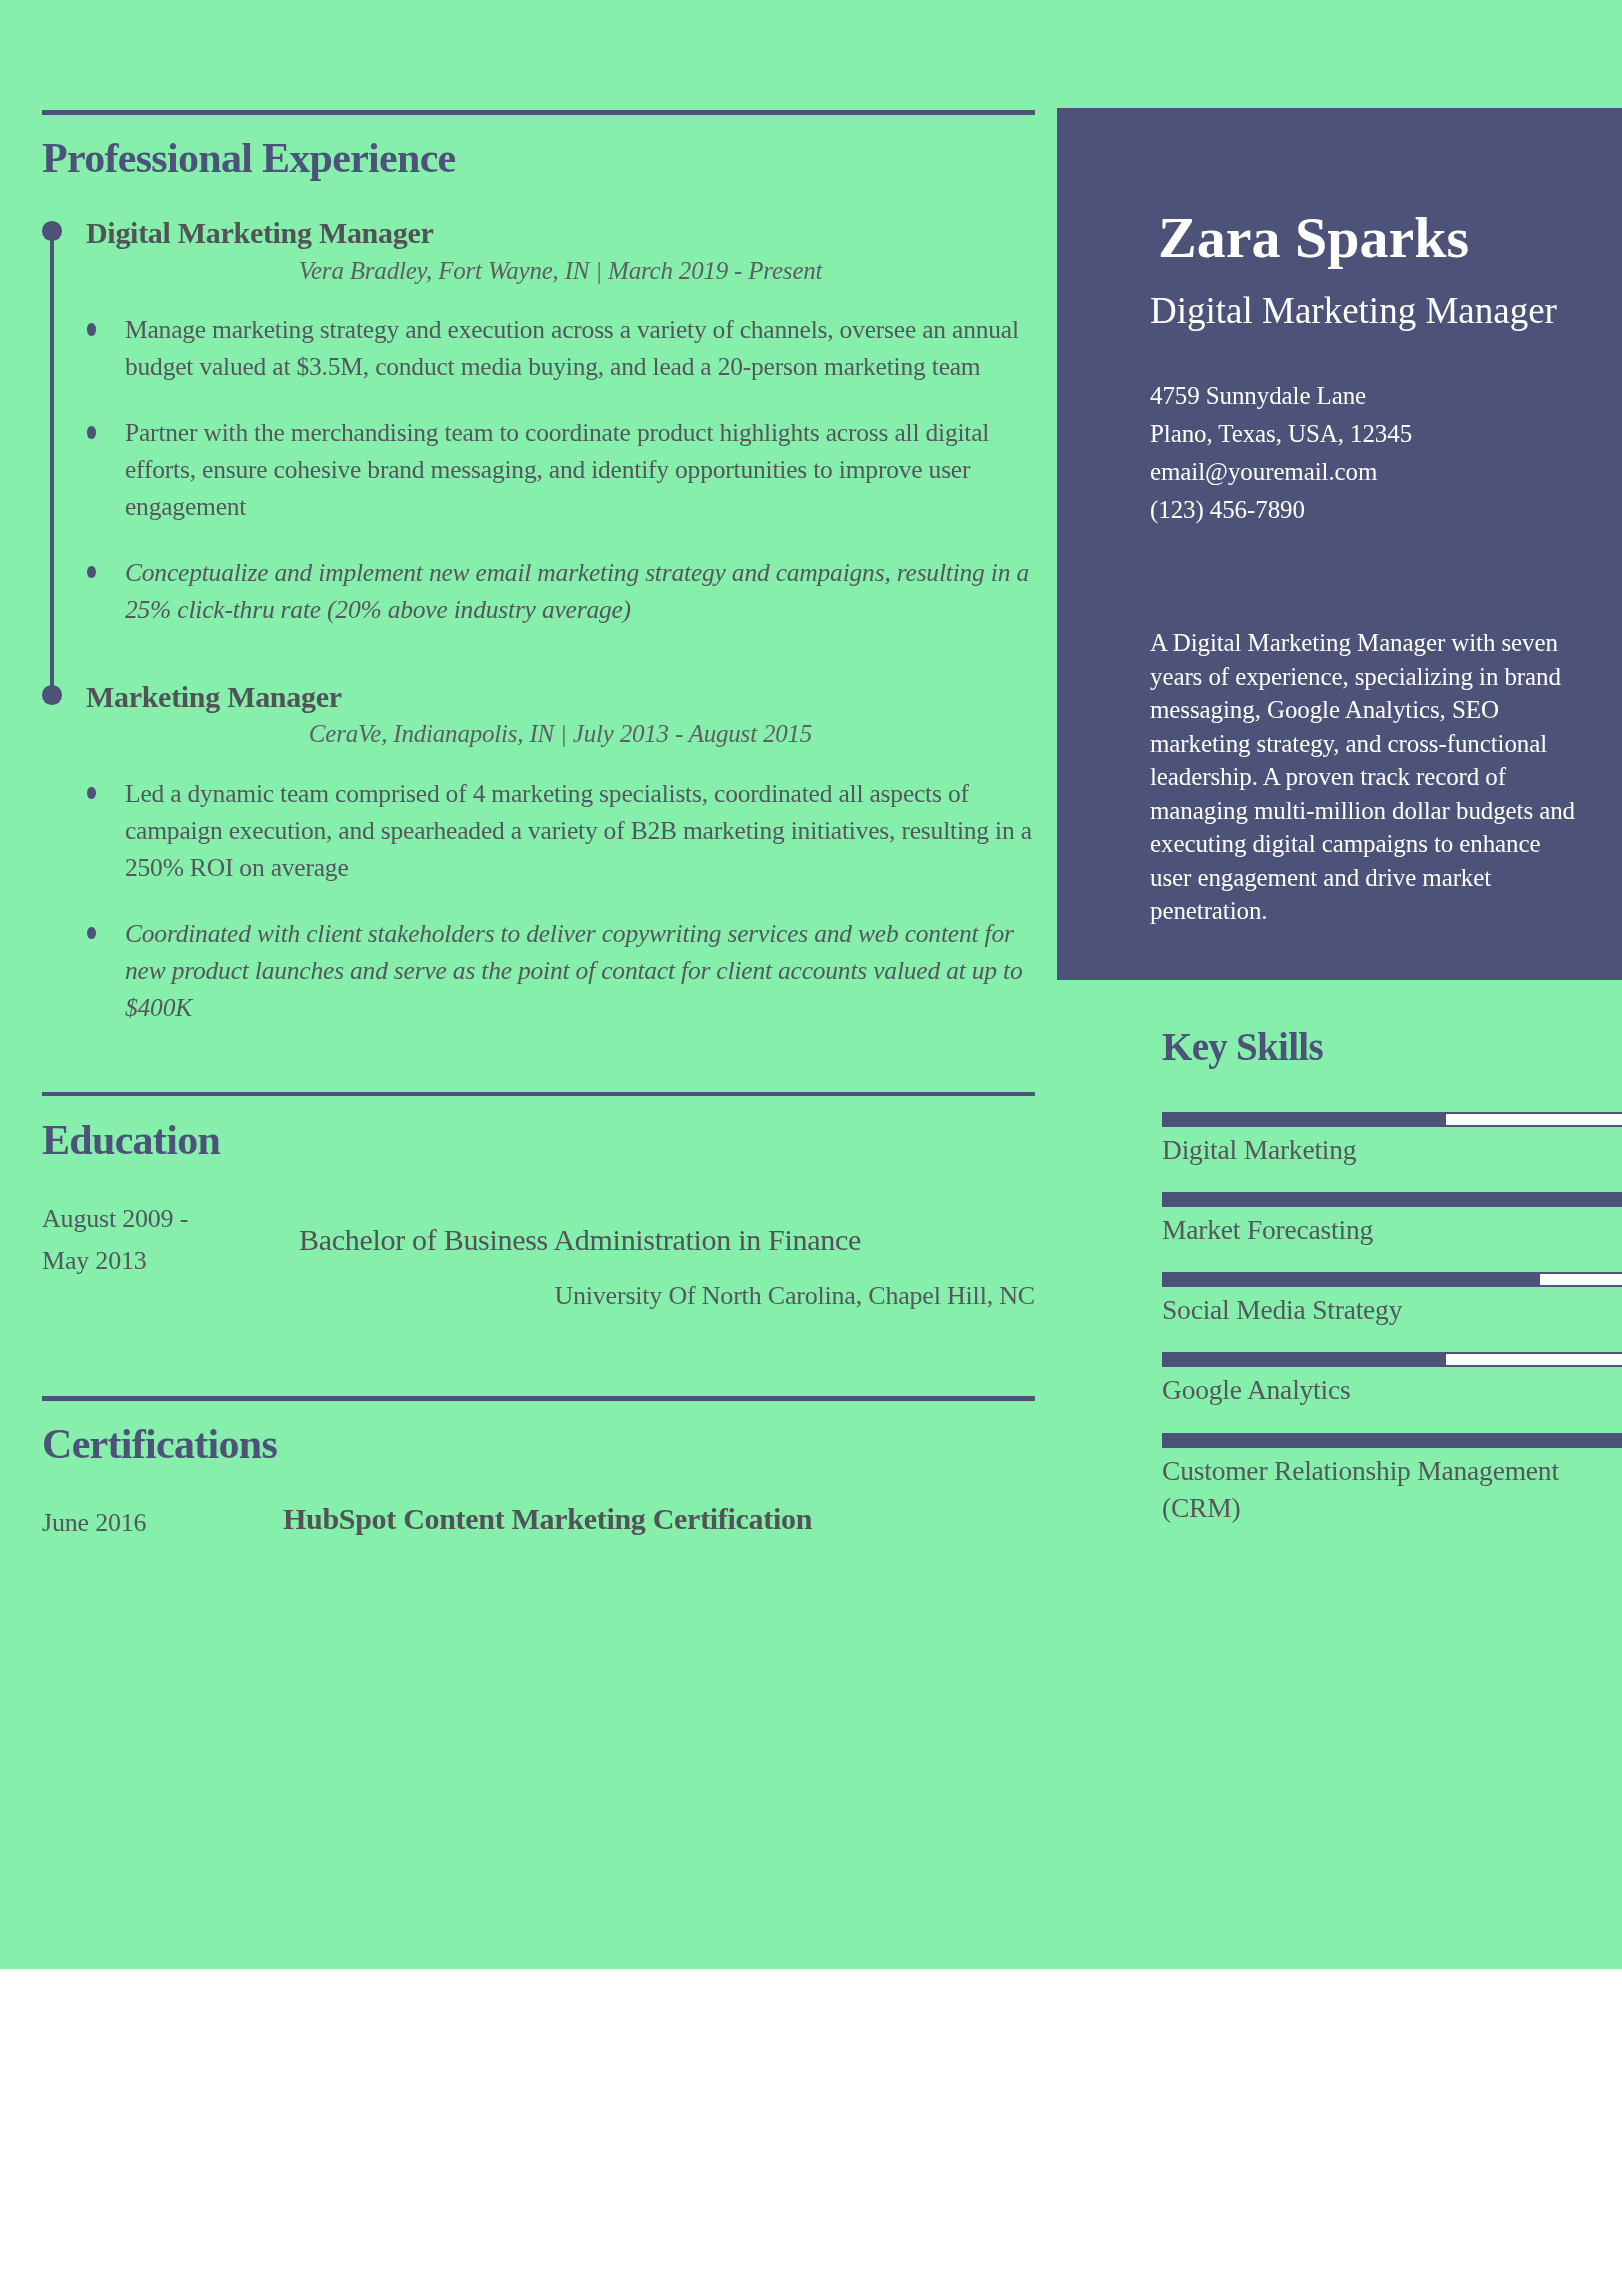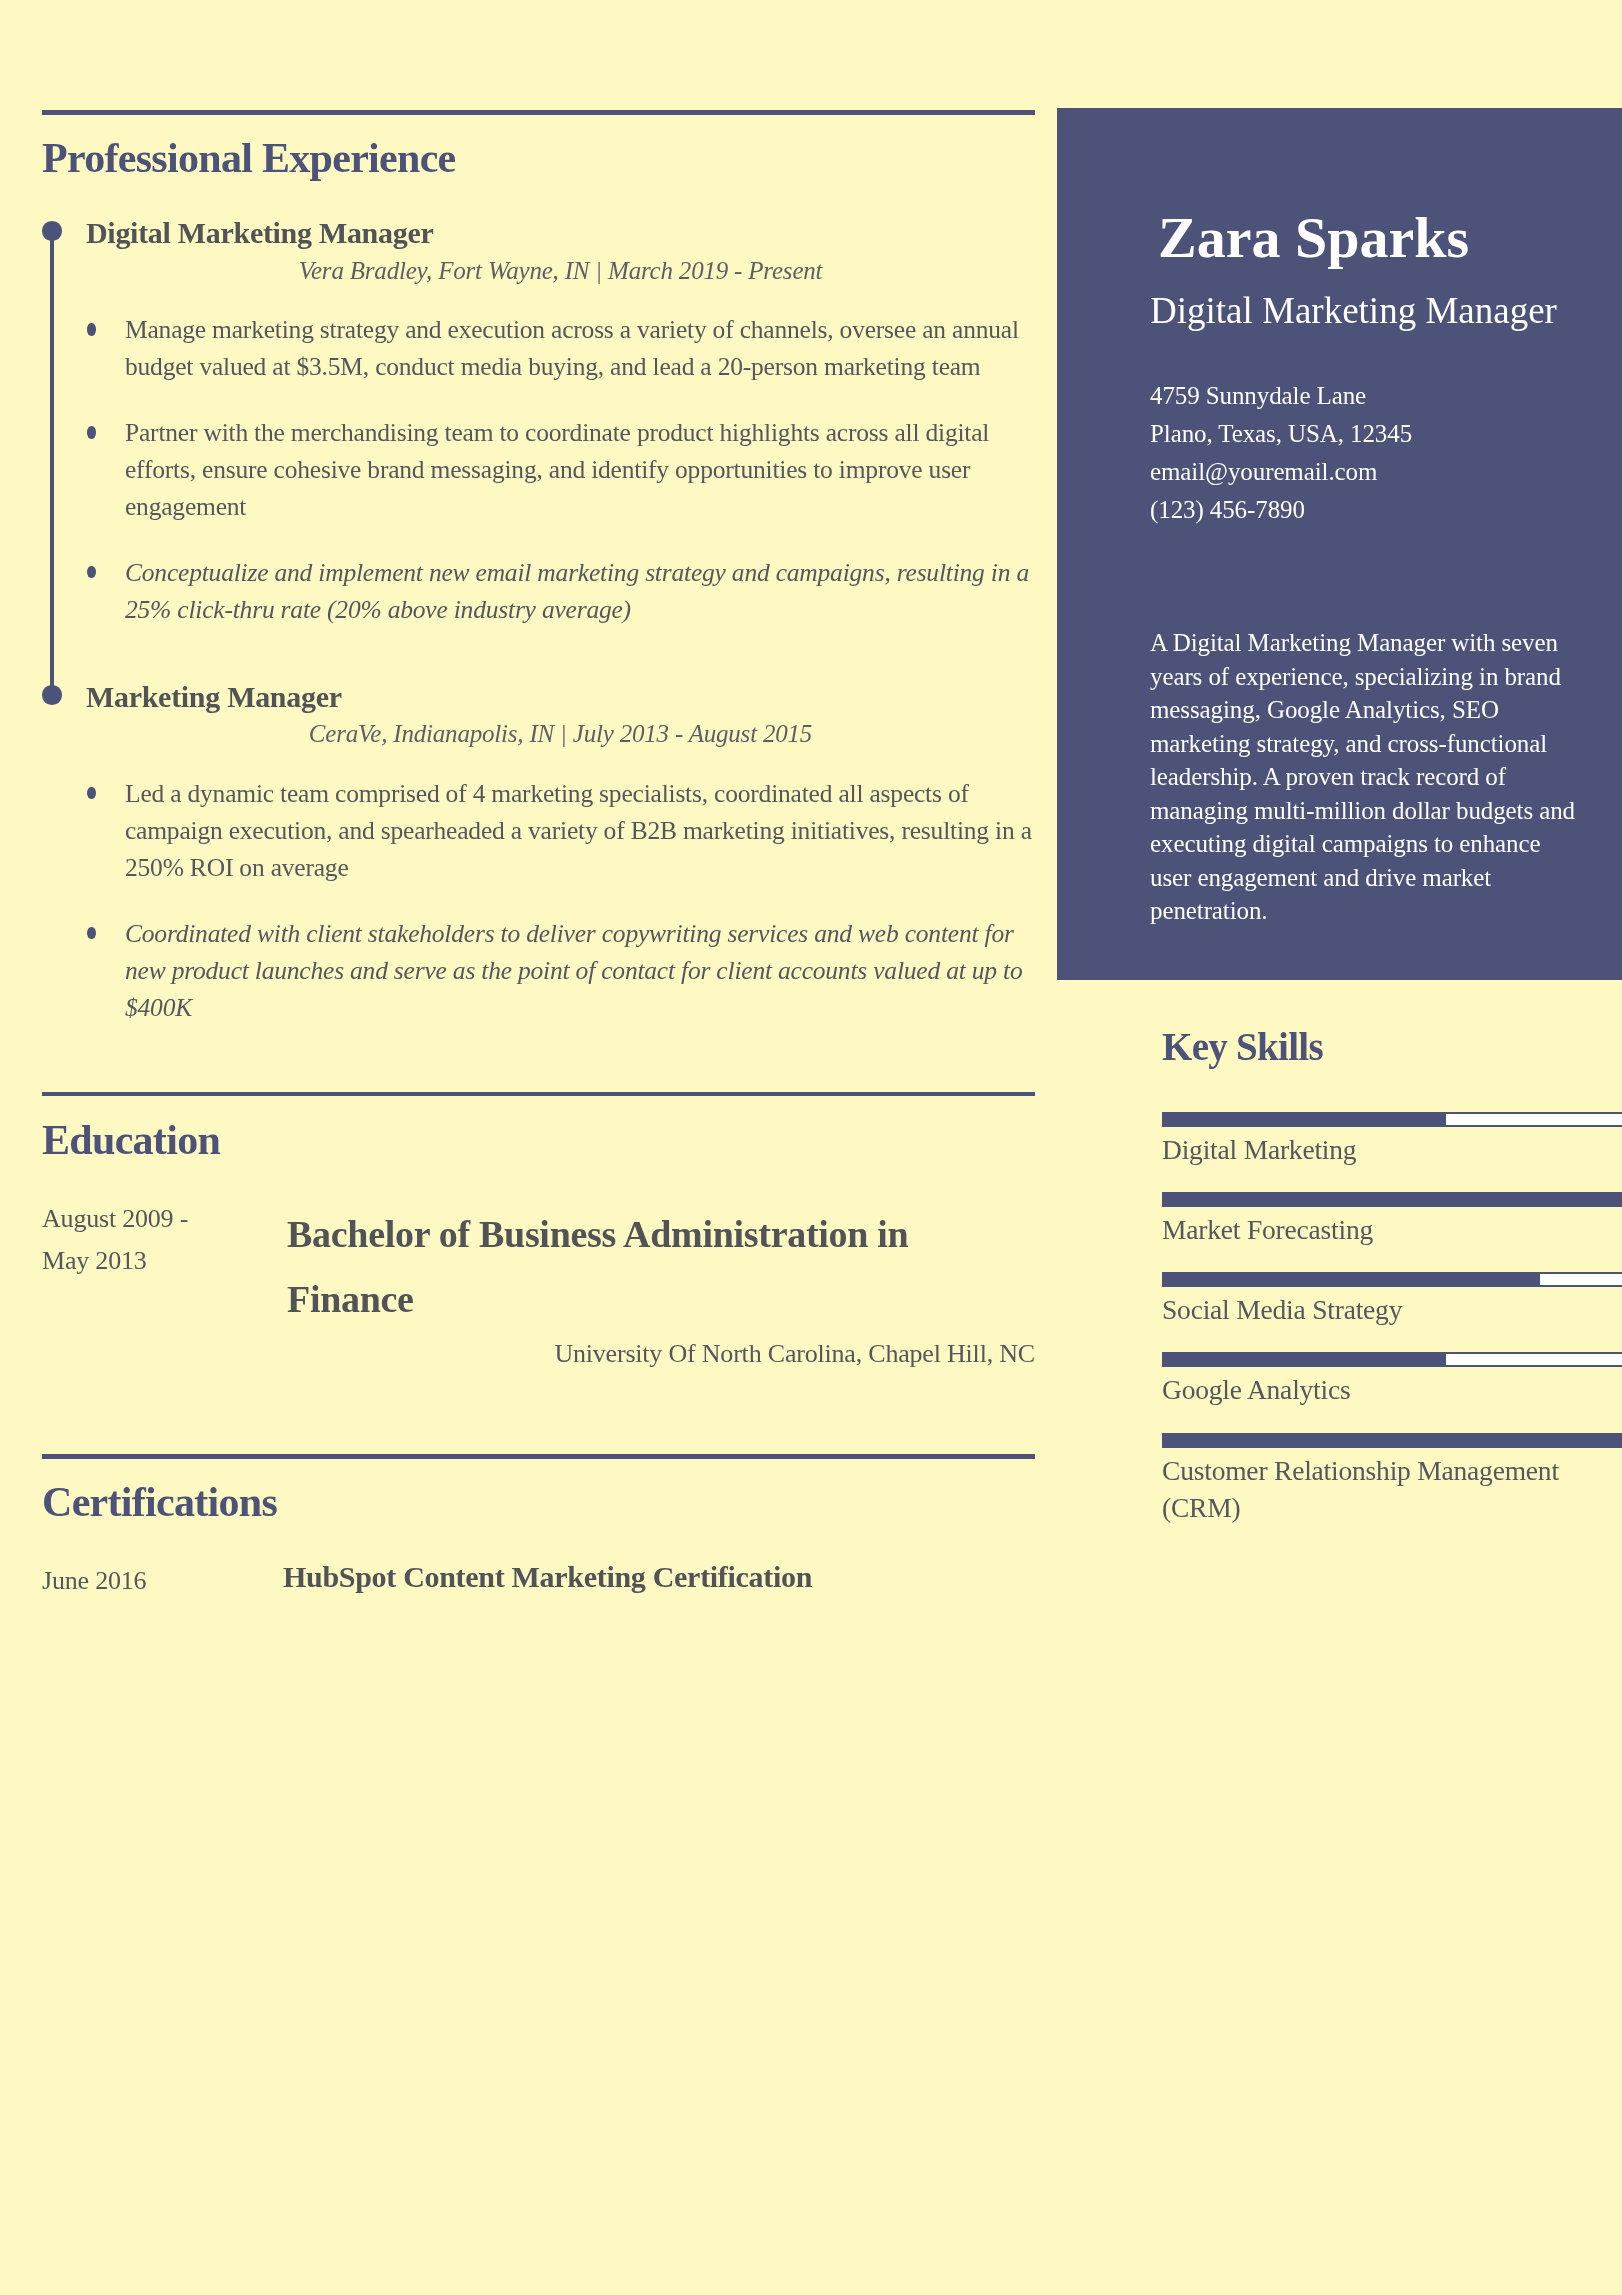--- a/index.html
+++ b/index.html
@@ -1,17 +1,17 @@
 <!DOCTYPE html>
 <html style="font-size:10.5px"><head>
 <meta charset="utf-8">
 <style>
   :root { --accent:#4c5278; --ink-dark:#525357; --ink-body:#54575c; }
   html,body{margin:0;padding:0;background:#ffffff;}
-  .page{position:relative;width:1623px;height:2295px;background:#fef9c3;overflow:hidden;
+  .page{position:relative;width:1623px;height:1969px;background:#86efac;overflow:hidden;
         font-family:"Liberation Serif","DejaVu Serif",serif;}
   
   .main{position:absolute;left:42px;top:0;width:993px;}
   .rule{height:4.6px;background:var(--accent);}
   .rule-top{margin-top:110px;}
   .rule-mid{margin-top:65px;}
   h1.section{font-size:42px;font-weight:bold;color:var(--accent);
              margin:19.6px 0 34px 0;letter-spacing:-0.7px;}
   .timeline{position:relative;padding-left:44px;}
   .tline{position:absolute;left:7.8px;width:4.6px;background:var(--accent);}
@@ -22,22 +22,22 @@
   .job h2{font-size:30px;font-weight:bold;color:var(--ink-dark);margin:0;letter-spacing:-0.3px;}
   .meta{font-size:25px;font-style:italic;color:#5d5f63;margin:6.5px 0 0 0;letter-spacing:-0.2px;text-align:center;}
   .job ul{list-style:none;margin:27.5px 0 0 0;padding:0;}
   .job li{position:relative;padding-left:39px;font-size:25.5px;line-height:1.45;
           color:var(--ink-body);margin-bottom:29px;letter-spacing:-0.2px;}
   .job li:last-child{margin-bottom:0;font-style:italic;}
   .job li::before{content:"";position:absolute;left:1.3px;top:11px;width:8.5px;height:12.4px;
                   border-radius:50%;background:var(--accent);}
   .row{display:grid;grid-template-columns:241px 1fr;}
   .date{font-size:26px;color:var(--ink-body);line-height:1.6;letter-spacing:-0.2px;}
-  .degree{font-size:38px;font-weight:bold;color:var(--ink-dark);line-height:1.7;
-          max-width:641px;margin:4px;letter-spacing:-0.3px;}
+  .degree{font-size:30px;font-weight:normal;color:var(--ink-dark);line-height:1.7;
+          max-width:641px;margin:16px;letter-spacing:-0.3px;}
   .school{font-size:26px;color:var(--ink-body);margin-top:7.8px;letter-spacing:-0.2px;text-align:right;}
   .certname{font-size:30px;font-weight:bold;color:var(--ink-dark);margin:0;letter-spacing:-0.3px;}
   .edu-block{margin-bottom:85px;}
   
   .sidebar{position:absolute;left:1057px;top:108px;width:566px;height:872px;
            background:var(--accent);color:#fff;box-sizing:border-box;
            padding:90px 41px 0 93px;}
   .name{font-size:58px;font-weight:bold;margin:8px;line-height:1.1;}
   .stitle{font-size:37px;line-height:1.27;margin:18.3px 0 0 0;font-weight:normal;}
   .contact{margin-top:42px;font-size:25px;line-height:1.52;letter-spacing:-0.1px;}

